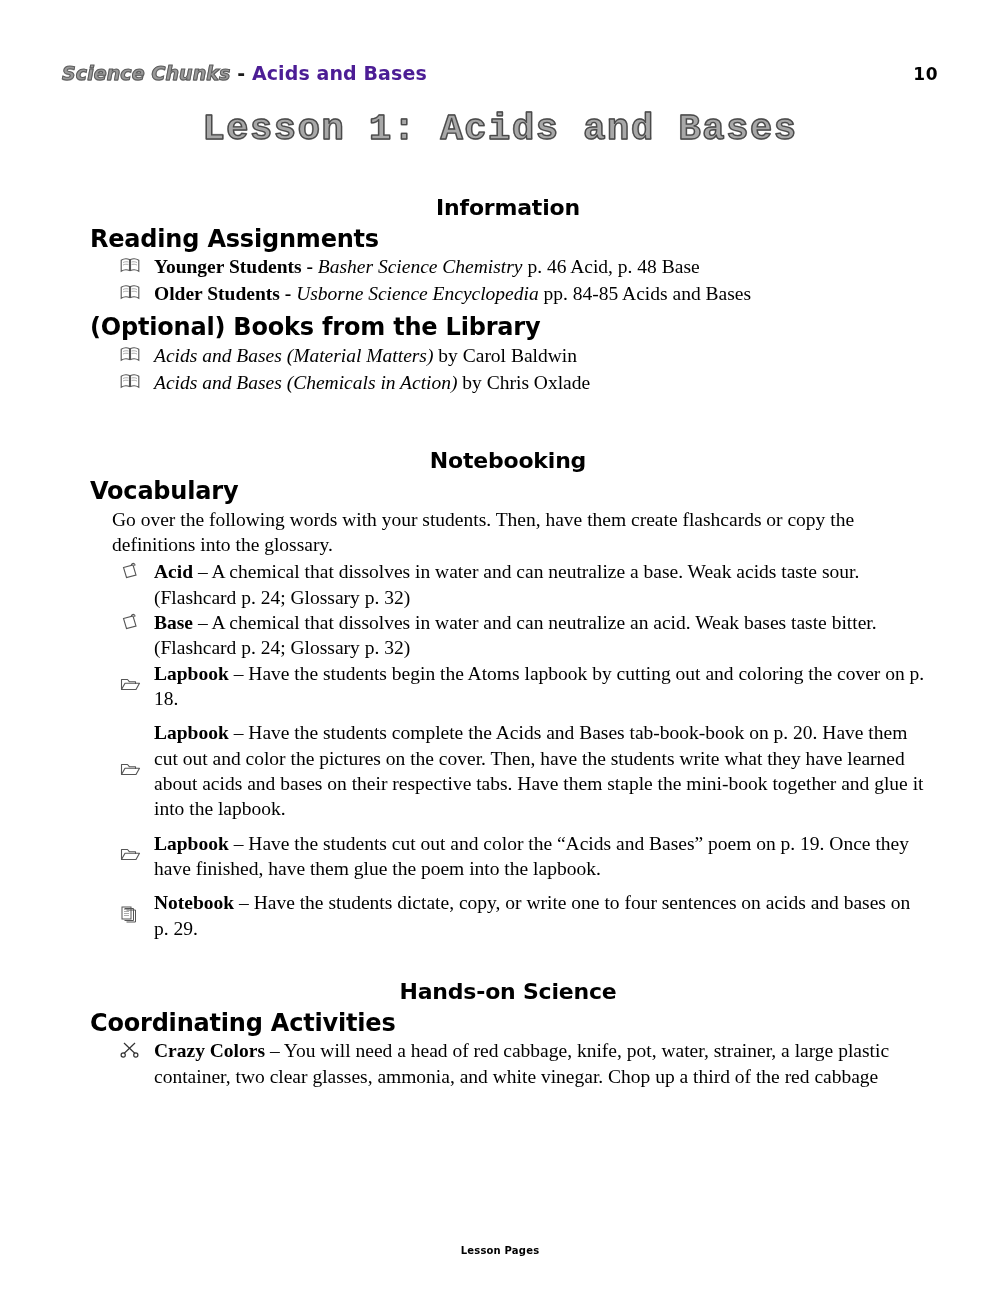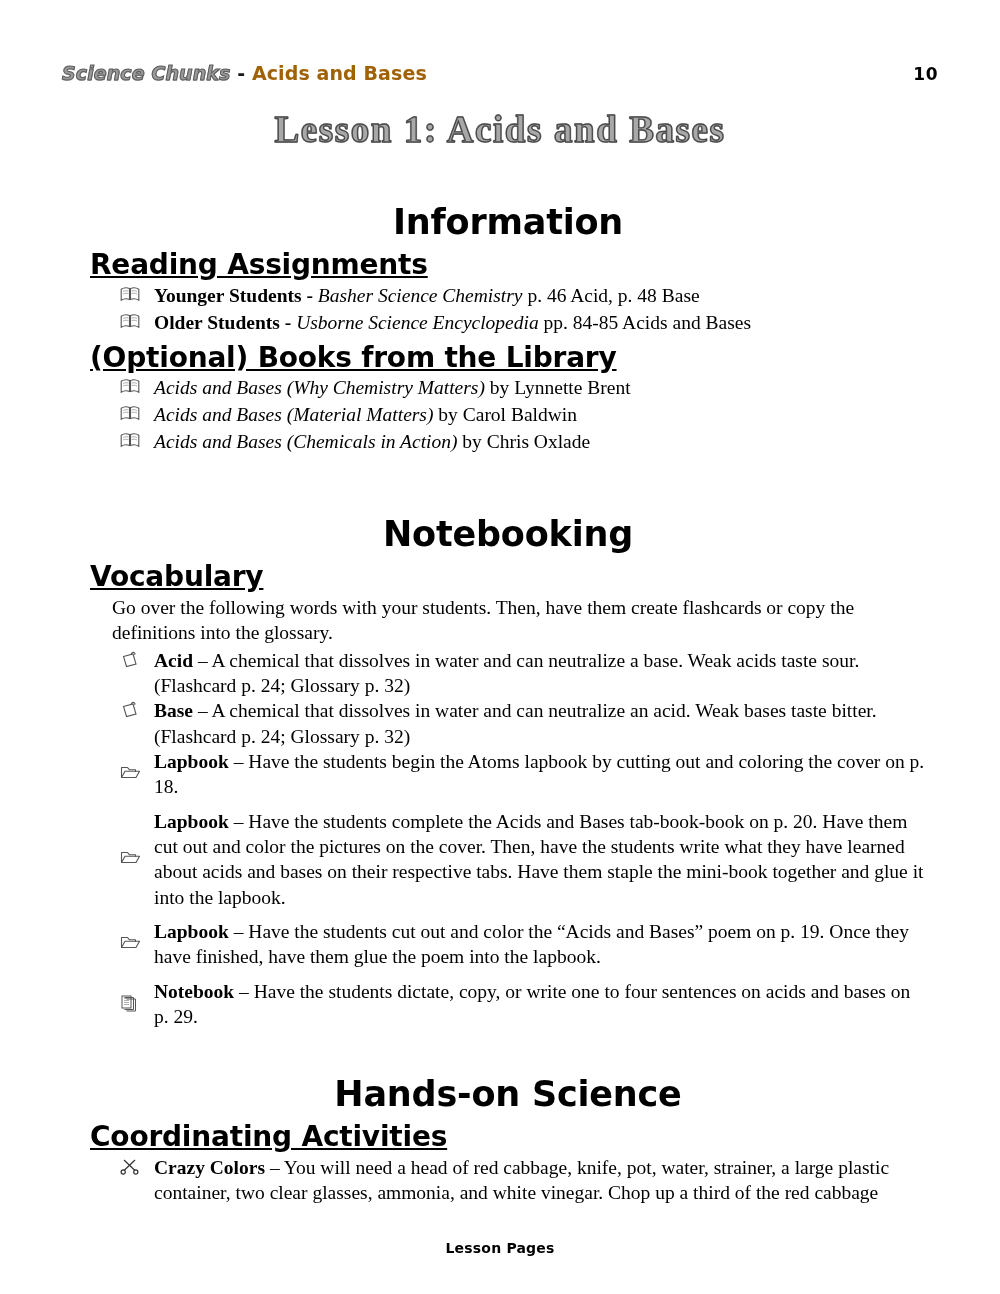--- a/index.html
+++ b/index.html
@@ -46,36 +46,36 @@
     color: transparent;
     -webkit-text-stroke: 1px #5c5c5c;
     text-shadow:
        0.5px 0 0 #9a9a9a,
       -0.5px 0 0 #9a9a9a,
        0 0.5px 0 #b5b5b5;
     font-weight: 700;
     font-style: italic;
   }
   .head-sep { color: #1a1a1a; font-weight: 700; }
-  .head-solid { color: #a16207; font-weight: 700; }
+  .head-solid { color: #4c1d95; font-weight: 700; }
   .page-number {
     font-size: 17px;
     font-weight: 700;
     font-family: "DejaVu Sans", "Liberation Sans", sans-serif;
     letter-spacing: 0.5px;
   }
 
   
   .lesson-title {
     position: absolute;
     top: 108px;
     left: 0;
     width: 1000px;
     text-align: center;
-    font-family: Liberation Serif, serif;
+    font-family: Liberation Mono, monospace;
     font-size: 37px;
     font-weight: 700;
     letter-spacing: 1.6px;
     color: transparent;
     -webkit-text-stroke: 1.3px #4a4a4a;
     text-shadow:
        1px 0 0 #a8a8a8,
       -1px 0 0 #a8a8a8,
        0 1px 0 #bdbdbd,
        0 -1px 0 #bdbdbd;
@@ -84,36 +84,35 @@
   
   .content {
     position: absolute;
     top: 196px;
     left: 90px;
     width: 836px;
   }
 
   h1.section {
     font-family: "DejaVu Sans", "Liberation Sans", sans-serif;
-    font-size: 35px;
+    font-size: 22px;
     font-weight: 700;
     text-align: center;
-    margin: 8px;
+    margin: 0;
     letter-spacing: -0.2px;
     line-height: 1.08;
   }
   h2.subsection {
     font-family: "DejaVu Sans", "Liberation Sans", sans-serif;
-    font-size: 28px;
+    font-size: 24px;
     font-weight: 700;
     text-align: left;
     margin: 6px 0 2px 0;
     letter-spacing: -0.2px;
     line-height: 1.1;
-    text-decoration: underline;
   }
 
   .spacer-lg { height: 52px; }
   .spacer-md { height: 30px; }
 
   ul.bullets {
     list-style: none;
     margin: 0;
     padding: 0 0 0 30px;
   }
@@ -149,21 +148,21 @@
   b, .b { font-weight: 700; }
   i, .i { font-style: italic; }
 
   .footer {
     position: absolute;
     bottom: 38px;
     left: 0;
     width: 1000px;
     text-align: center;
     font-family: "DejaVu Sans", "Liberation Sans", sans-serif;
-    font-size: 14px;
+    font-size: 10px;
     font-weight: 700;
     letter-spacing: 0.2px;
   }
 </style>
 </head>
 <body>
 
 <div class="page">
 
   <div class="running-head">
@@ -209,42 +208,31 @@
     <ul class="bullets">
       <li>
         <span class="bullet-icon">
           <svg width="20" height="17" viewBox="0 0 20 17">
               <path d="M1.2 3.2c2.6-1.6 5.4-1.9 8.3-0.7v11c-2.9-1.2-5.7-0.9-8.3 0.7z" fill="none" stroke="#555" stroke-width="1.1"></path>
               <path d="M18.8 3.2c-2.6-1.6-5.4-1.9-8.3-0.7v11c2.9-1.2 5.7-0.9 8.3 0.7z" fill="none" stroke="#555" stroke-width="1.1"></path>
               <line x1="10" y1="2.5" x2="10" y2="13.5" stroke="#555" stroke-width="1.1"></line>
               <path d="M3 5.5c1.8-0.8 3.6-1 5.4-0.5M3 8c1.8-0.8 3.6-1 5.4-0.5M11.6 5c1.8-0.5 3.6-0.3 5.4 0.5M11.6 7.5c1.8-0.5 3.6-0.3 5.4 0.5" stroke="#8a8a8a" stroke-width="0.7" fill="none"></path>
             </svg>
         </span>
-        <span class="bullet-body"><i>Acids and Bases (Why Chemistry Matters)</i><span> by Lynnette Brent</span></span>
+        <span class="bullet-body"><i>Acids and Bases (Material Matters)</i><span> by Carol Baldwin</span></span>
       </li>
       <li>
         <span class="bullet-icon">
           <svg width="20" height="17" viewBox="0 0 20 17">
               <path d="M1.2 3.2c2.6-1.6 5.4-1.9 8.3-0.7v11c-2.9-1.2-5.7-0.9-8.3 0.7z" fill="none" stroke="#555" stroke-width="1.1"></path>
               <path d="M18.8 3.2c-2.6-1.6-5.4-1.9-8.3-0.7v11c2.9-1.2 5.7-0.9 8.3 0.7z" fill="none" stroke="#555" stroke-width="1.1"></path>
               <line x1="10" y1="2.5" x2="10" y2="13.5" stroke="#555" stroke-width="1.1"></line>
               <path d="M3 5.5c1.8-0.8 3.6-1 5.4-0.5M3 8c1.8-0.8 3.6-1 5.4-0.5M11.6 5c1.8-0.5 3.6-0.3 5.4 0.5M11.6 7.5c1.8-0.5 3.6-0.3 5.4 0.5" stroke="#8a8a8a" stroke-width="0.7" fill="none"></path>
             </svg>
         </span>
-        <span class="bullet-body"><i>Acids and Bases (Material Matters)</i><span> by Carol Baldwin</span></span>
-      </li>
-      <li>
-        <span class="bullet-icon">
-          <svg width="20" height="17" viewBox="0 0 20 17">
-              <path d="M1.2 3.2c2.6-1.6 5.4-1.9 8.3-0.7v11c-2.9-1.2-5.7-0.9-8.3 0.7z" fill="none" stroke="#555" stroke-width="1.1"></path>
-              <path d="M18.8 3.2c-2.6-1.6-5.4-1.9-8.3-0.7v11c2.9-1.2 5.7-0.9 8.3 0.7z" fill="none" stroke="#555" stroke-width="1.1"></path>
-              <line x1="10" y1="2.5" x2="10" y2="13.5" stroke="#555" stroke-width="1.1"></line>
-              <path d="M3 5.5c1.8-0.8 3.6-1 5.4-0.5M3 8c1.8-0.8 3.6-1 5.4-0.5M11.6 5c1.8-0.5 3.6-0.3 5.4 0.5M11.6 7.5c1.8-0.5 3.6-0.3 5.4 0.5" stroke="#8a8a8a" stroke-width="0.7" fill="none"></path>
-            </svg>
-        </span>
         <span class="bullet-body"><i>Acids and Bases (Chemicals in Action)</i><span> by Chris Oxlade</span></span>
       </li>
     </ul>
 
     <div class="spacer-lg"></div>
 
     <h1 class="section">Notebooking</h1>
 
     <h2 class="subsection">Vocabulary</h2>
 

